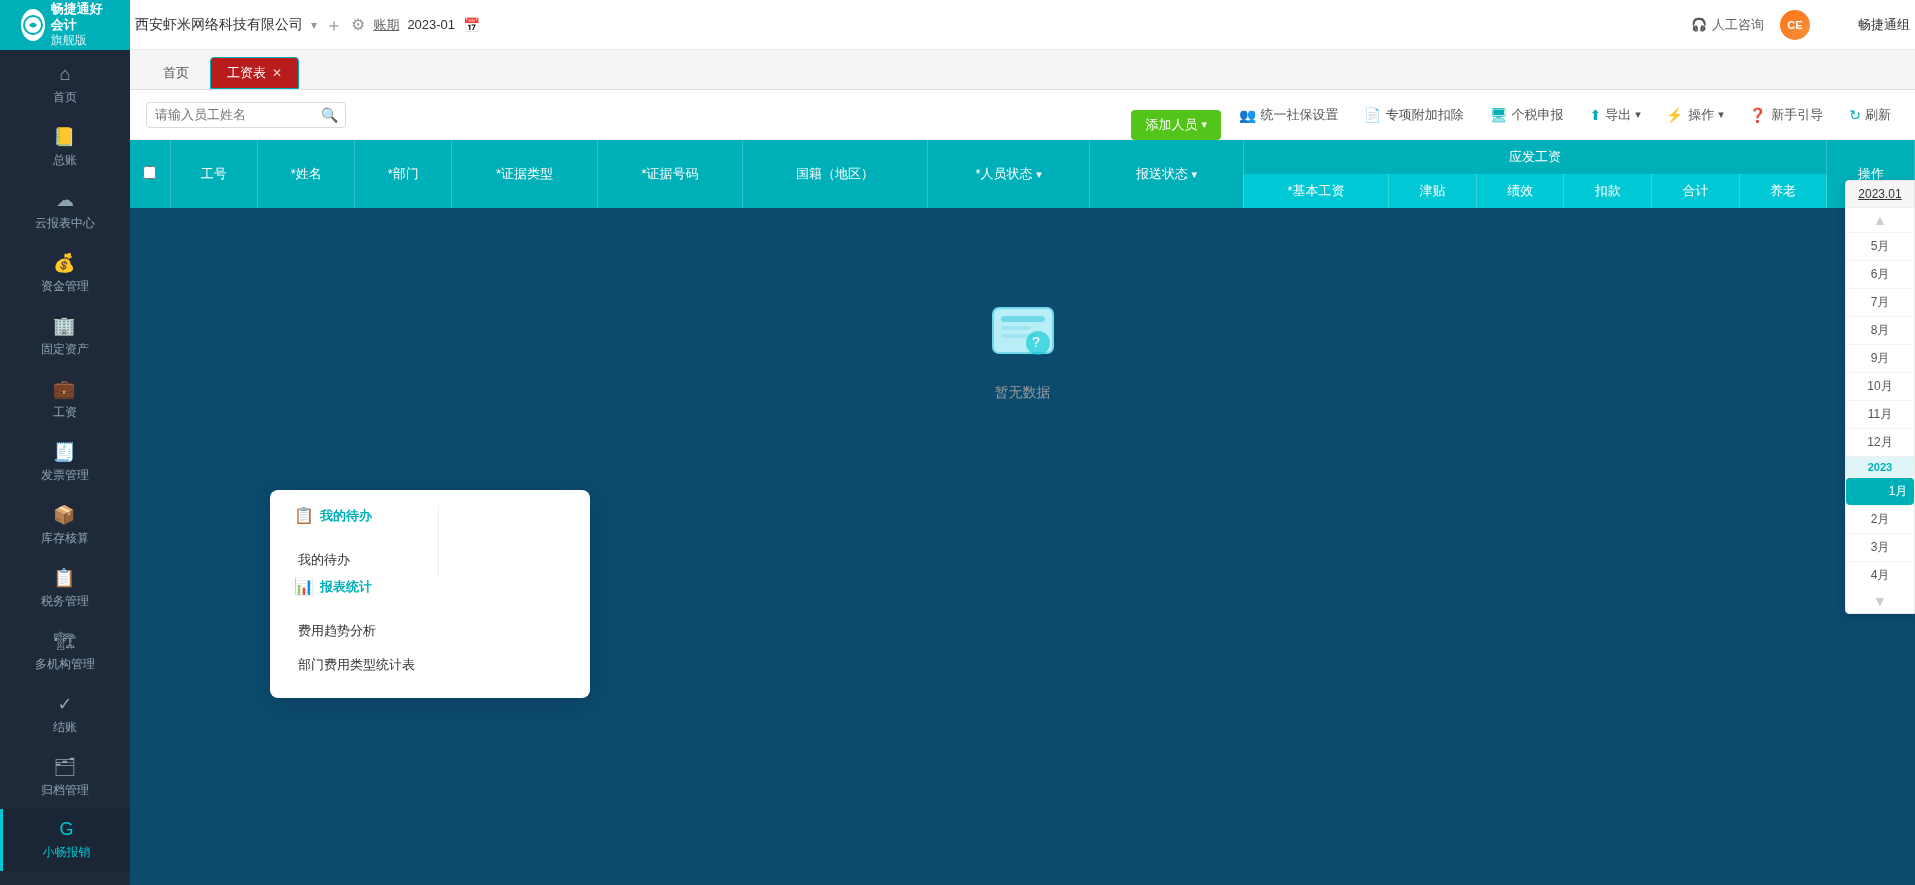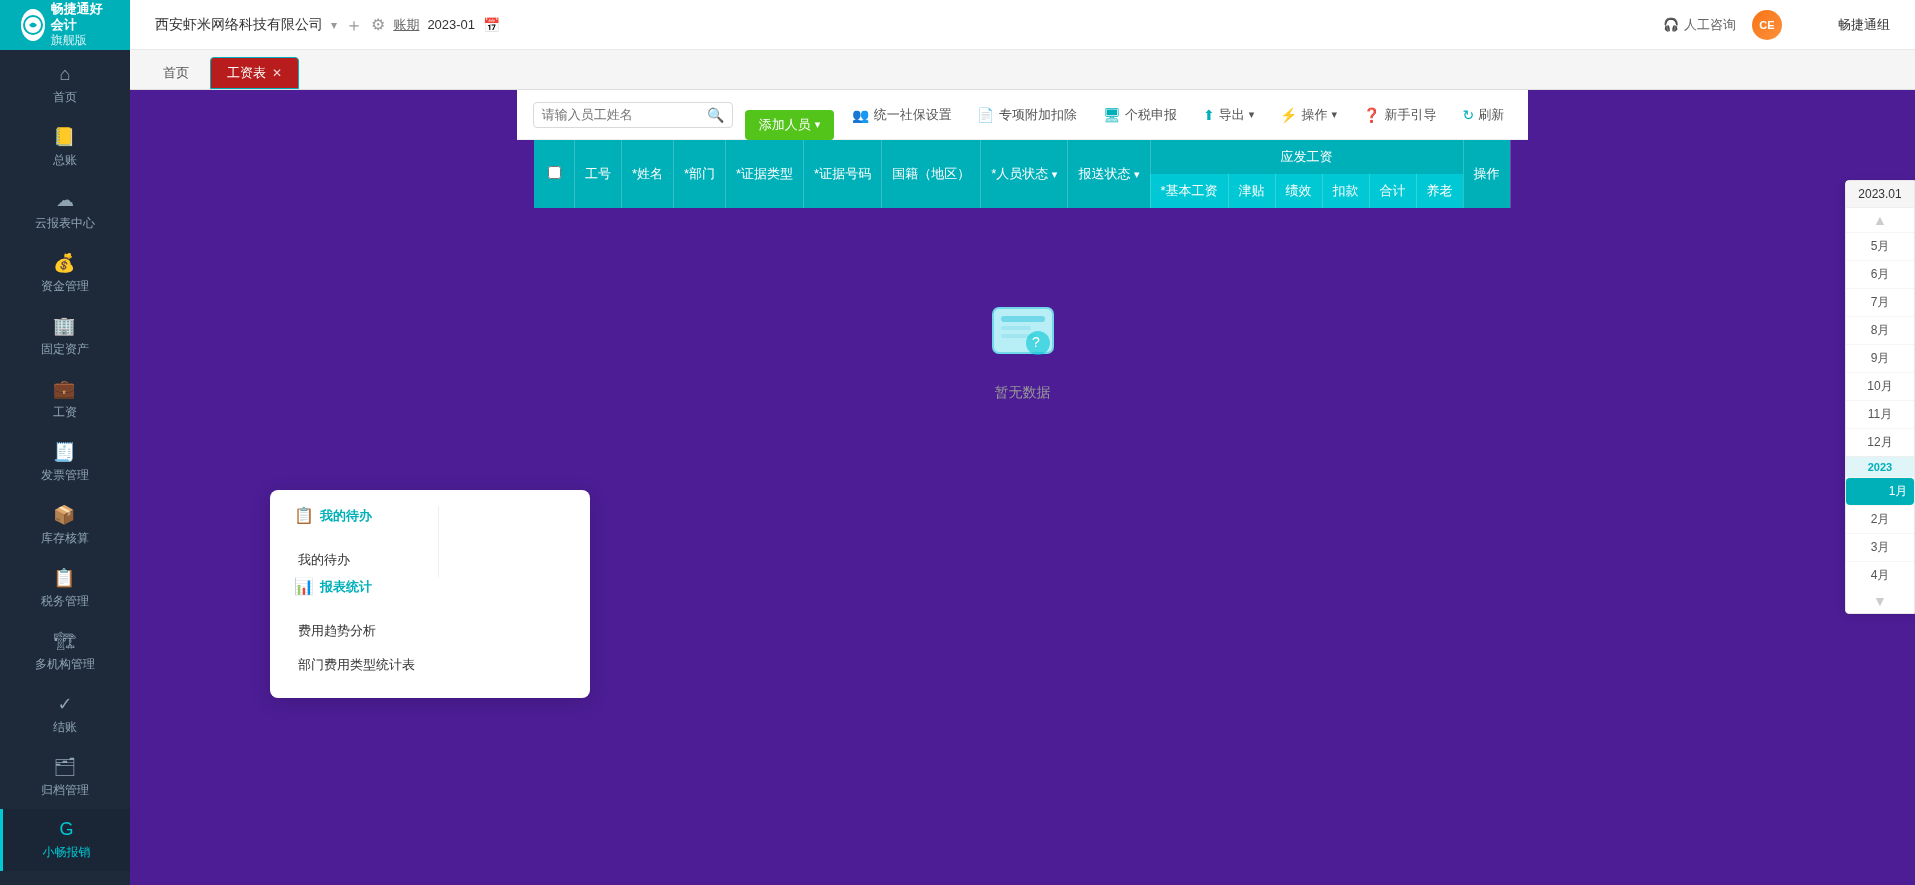--- a/index.html
+++ b/index.html
@@ -63,38 +63,38 @@
       height: 885px;
       overflow: hidden;
     }
 
     
     .topbar {
       height: 50px;
       background: white;
       display: flex;
       align-items: center;
-      padding: 0 25px;
+      padding: 0 5px;
       border-bottom: 1px solid #e8e8e8;
       gap: 8px;
     }
     .company-name {
       font-size: 14px;
       color: #333;
       font-weight: 500;
     }
     .topbar-arrow { color: #999; font-size: 12px; cursor: pointer; }
     .topbar-add { color: #999; font-size: 18px; cursor: pointer; }
     .topbar-settings { color: #999; font-size: 16px; cursor: pointer; }
     .period-label { color: #666; font-size: 13px; text-decoration: underline; }
     .period-value { color: #333; font-size: 13px; font-weight: 500; }
     .period-cal { color: #999; font-size: 14px; cursor: pointer; }
     .topbar-right { margin-left: auto; display: flex; align-items: center; gap: 16px; }
     .topbar-service { display: flex; align-items: center; gap: 4px; color: #666; font-size: 13px; cursor: pointer; }
-    .topbar-user { display: flex; align-items: center; gap: 14px; cursor: pointer; }
+    .topbar-user { display: flex; align-items: center; gap: 6px; cursor: pointer; }
     .user-avatar {
       width: 30px; height: 30px; border-radius: 50%;
       background: linear-gradient(135deg, #f97316, #fb923c);
       display: flex; align-items: center; justify-content: center;
       color: white; font-size: 11px; font-weight: bold;
     }
     .user-name { font-size: 13px; color: #333; margin-left: 42px; }
 
     
     .tabbar {
@@ -120,22 +120,21 @@
     .tab.inactive { color: #555; background: transparent; }
     .tab.active { background: #b91c1c; color: white; border-color: #00b0b9; }
     .tab-close { font-size: 12px; color: rgba(255,255,255,0.8); cursor: pointer; }
 
     
     .content-area {
       flex: 1;
       display: flex;
       flex-direction: column;
       overflow: hidden;
-      background: #4c1d95;
-      align-items: center;
+      background: #0c4a6e;
     }
 
     
     .toolbar {
       height: 50px;
       background: white;
       display: flex;
       align-items: center;
       padding: 0 16px;
       gap: 12px;
@@ -277,20 +276,21 @@
       z-index: 50;
       box-shadow: -2px 2px 8px rgba(0,0,0,0.1);
     }
     .time-panel-header {
       background: #f5f5f5;
       text-align: center;
       padding: 6px 4px;
       font-size: 12px;
       color: #333;
       border-bottom: 1px solid #eee;
+      text-decoration: underline;
     }
     .time-panel-up, .time-panel-down {
       text-align: center;
       padding: 4px;
       cursor: pointer;
       color: #ccc;
       font-size: 14px;
     }
     .time-item {
       text-align: center;

